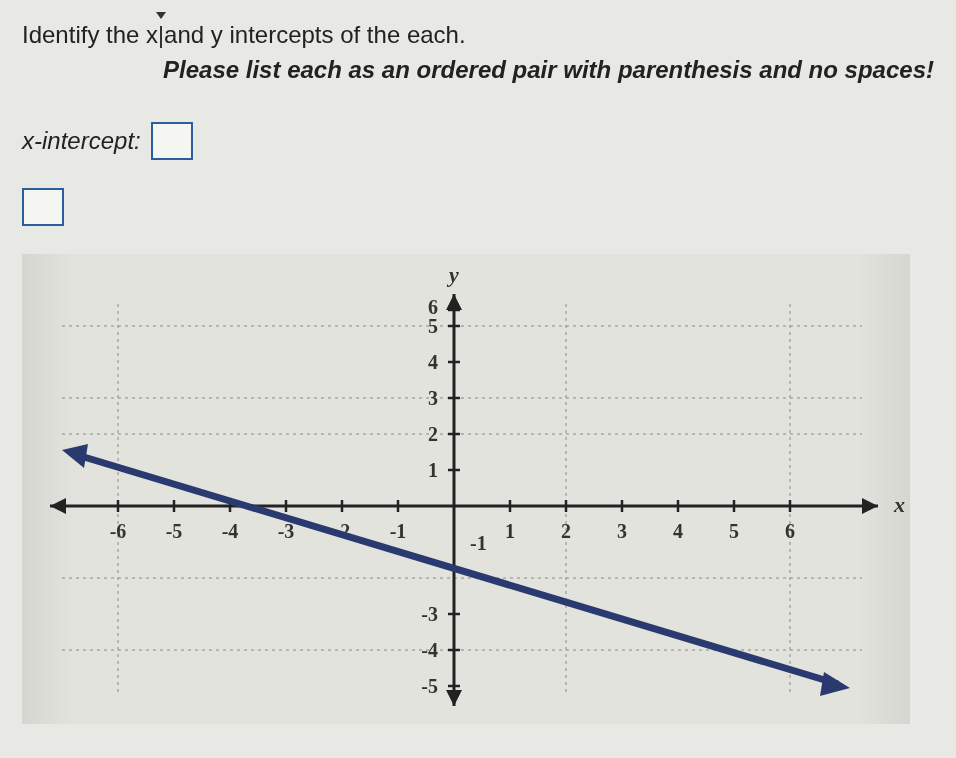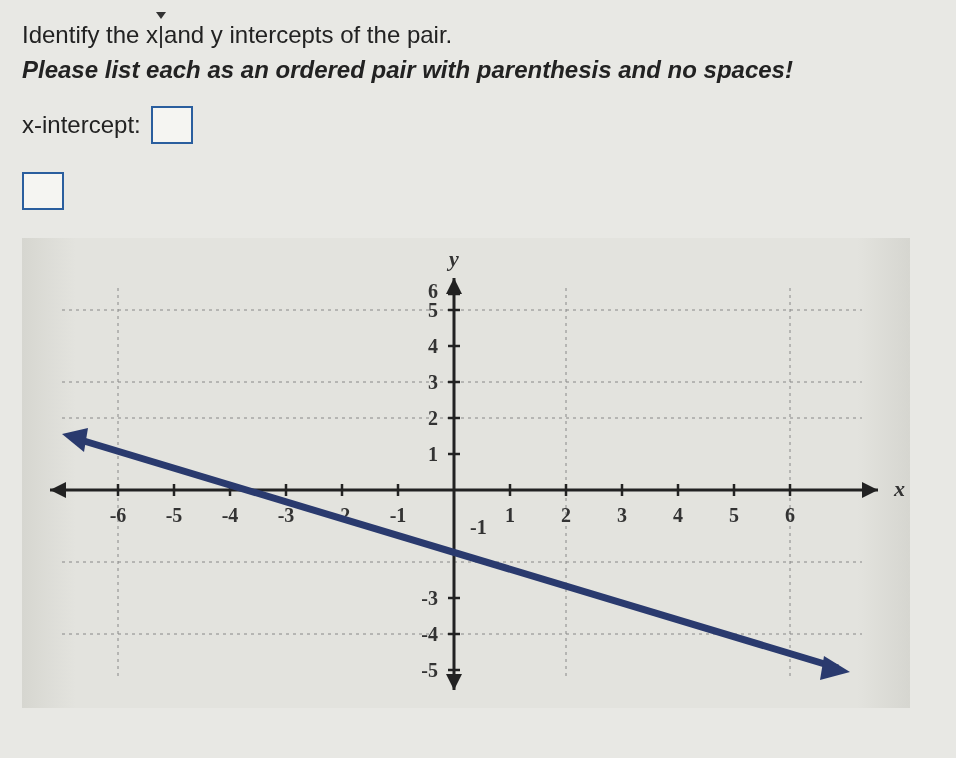--- a/index.html
+++ b/index.html
@@ -16,20 +16,21 @@
       font-size: 24px;
       line-height: 1.45;
     }
     .question-text .line1 {
       display: inline;
     }
     .question-text .line2 {
       font-weight: bold;
       font-style: italic;
       display: block;
+      text-align: right;
     }
     .cursor-mark {
       position: relative;
       display: inline-block;
       margin: 0 2px;
     }
     .cursor-mark::before {
       content: "";
       position: absolute;
       top: -6px;
@@ -43,22 +44,23 @@
     }
     .cursor-mark span {
       display: inline-block;
       width: 2px;
       height: 22px;
       background: #333;
       vertical-align: middle;
     }
 
     .inputs {
-      margin-top: 18px;
+      margin-top: 34px;
       font-size: 24px;
+      font-style: italic;
     }
     .input-row {
       display: flex;
       align-items: center;
       margin-bottom: 28px;
     }
     .input-label {
       margin-right: 10px;
     }
     .answer-box {
@@ -94,21 +96,21 @@
     .axis-line { stroke:#222; stroke-width:3; }
     .tick { stroke:#222; stroke-width:2.5; }
     .plot-line { stroke:#2a3a6e; stroke-width:7; fill:none; }
     .arrow { fill:#2a3a6e; }
     .axis-arrow { fill:#222; }
   </style>
 </head>
 <body>
 
 <div class="question-text">
-  <span class="line1">Identify the x</span><span class="cursor-mark"><span></span></span><span class="line1">and y intercepts of the pair.</span>
+  <span class="line1">Identify the x</span><span class="cursor-mark"><span></span></span><span class="line1">and y intercepts of the each.</span>
   <span class="line2">Please list each as an ordered pair with parenthesis and no spaces!</span>
 </div>
 
 <div class="inputs">
   <div class="input-row">
     <span class="input-label">x-intercept:</span>
     <span class="answer-box"></span>
   </div>
   <div class="input-row">
     <span class="answer-box"></span>

